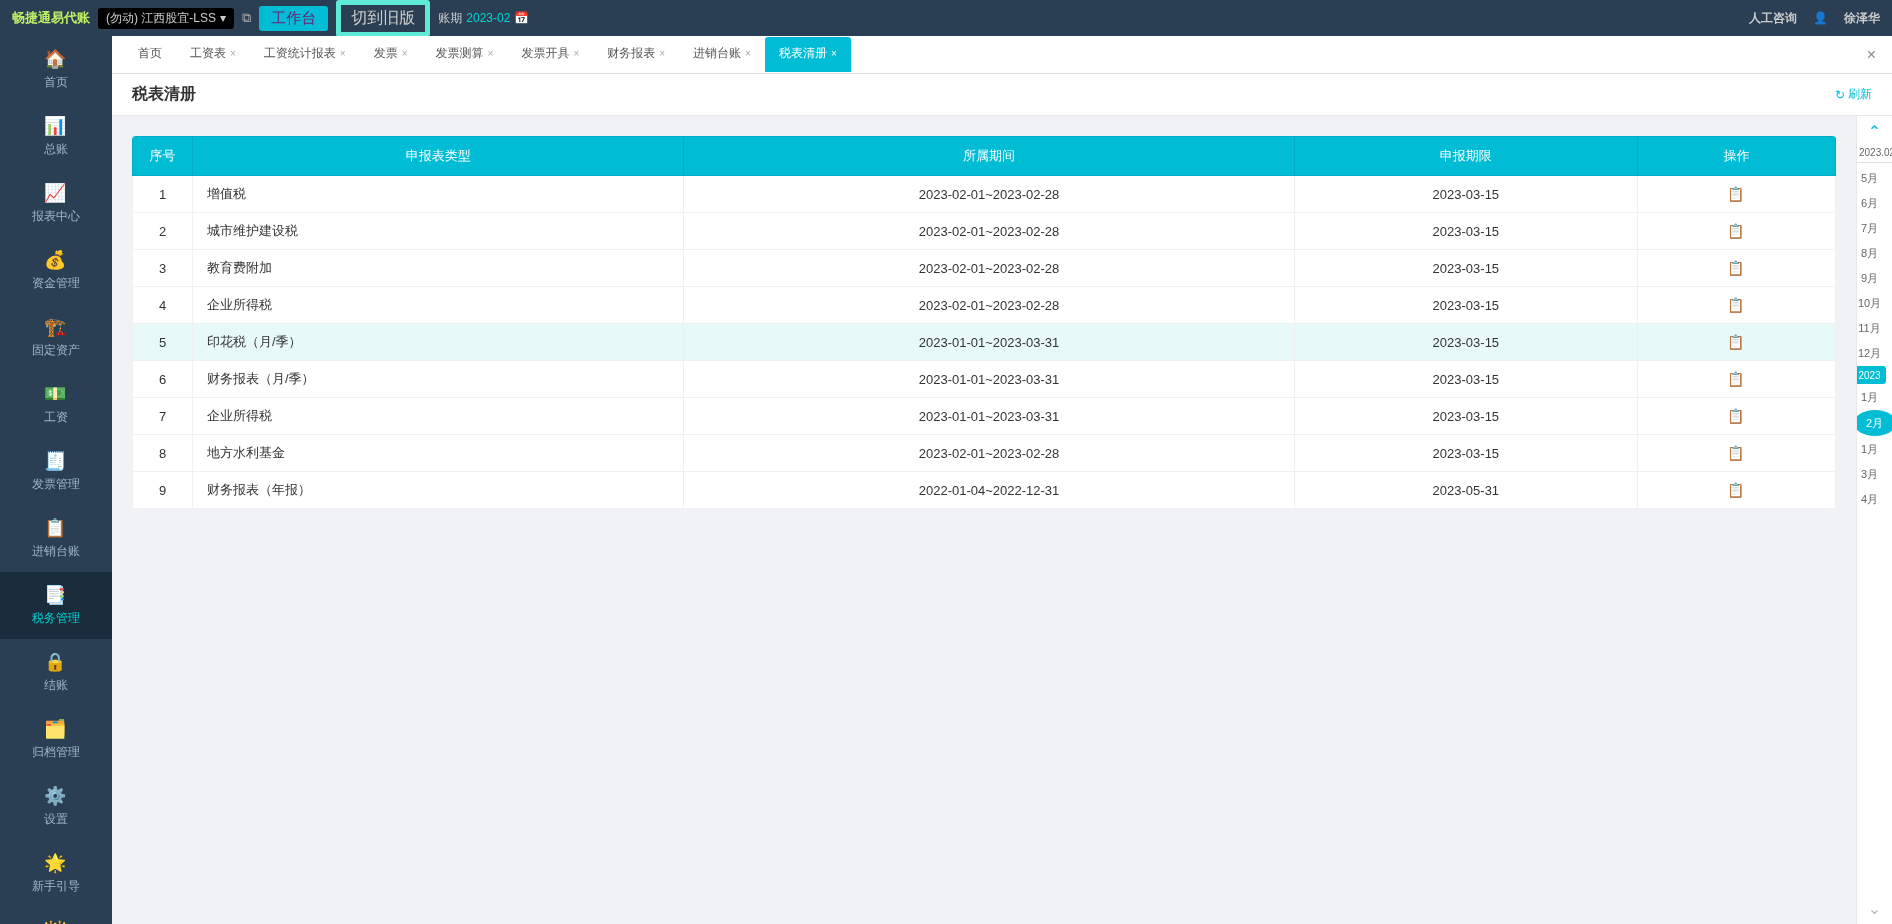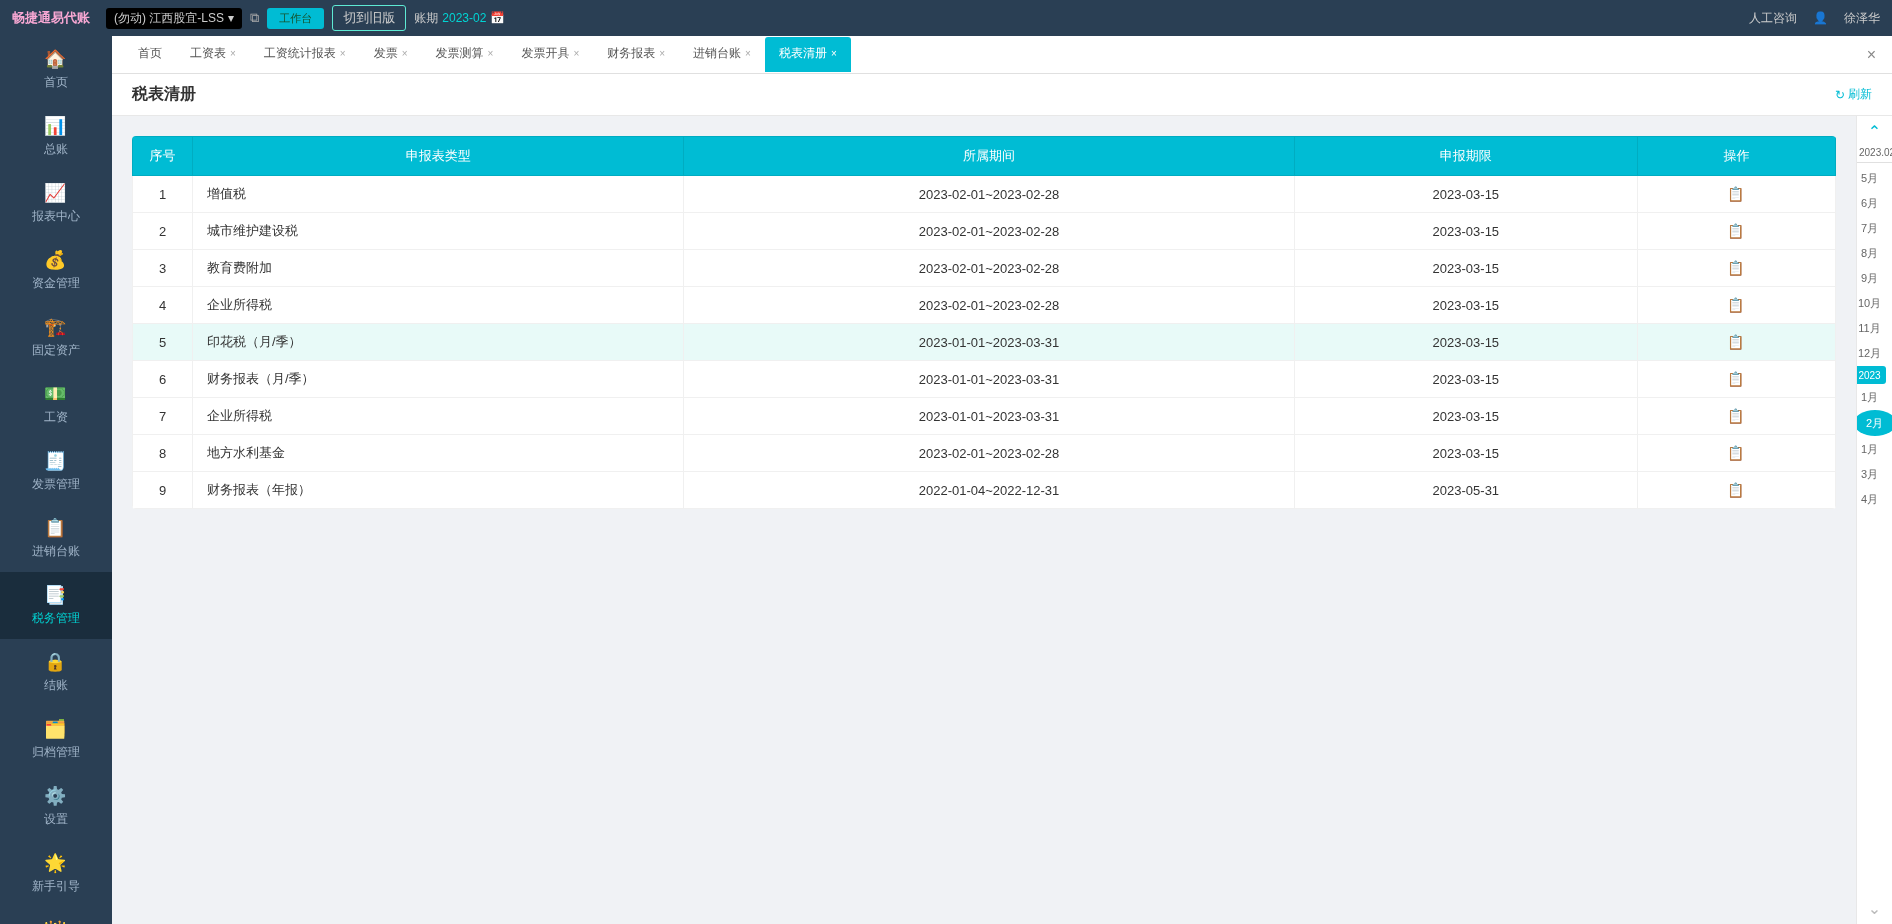--- a/index.html
+++ b/index.html
@@ -9,69 +9,68 @@
     .top-bar {
       background: #2a3f54;
       height: 36px;
       display: flex;
       align-items: center;
       padding: 0 12px;
       gap: 8px;
       flex-shrink: 0;
     }
     .top-bar-logo {
-      color: #f9a8d4;
+      color: #bef264;
       font-size: 13px;
       font-weight: bold;
-      margin-right: 8px;
     }
     .top-bar-company {
       color: #ccc;
       font-size: 12px;
       background: #000000;
       padding: 2px 8px;
       border-radius: 3px;
       display: flex;
       align-items: center;
       gap: 4px;
     }
     .top-bar-btn {
       background: #00bcd4;
-      color: #14532d;
+      color: #701a75;
       border: none;
       padding: 3px 12px;
       border-radius: 3px;
       cursor: pointer;
-      font-size: 11px;
+      font-size: 15px;
     }
     .top-bar-btn-outline {
       background: transparent;
       color: #ccc;
-      border: 1px solid #5eead4;
+      border: 5px solid #5eead4;
       padding: 3px 10px;
       border-radius: 3px;
       cursor: pointer;
-      font-size: 13px;
+      font-size: 16px;
     }
     .top-bar-period {
       color: #ccc;
       font-size: 12px;
       display: flex;
       align-items: center;
       gap: 4px;
     }
     .top-bar-right {
       margin-left: auto;
       display: flex;
       align-items: center;
       gap: 16px;
       color: #ccc;
       font-size: 12px;
     }
-    .top-bar-right span { cursor: pointer; }
+    .top-bar-right span { cursor: pointer; font-weight: bold; }
 
     
     .main-layout {
       display: flex;
       flex: 1;
       overflow: hidden;
     }
 
     
     .sidebar {

